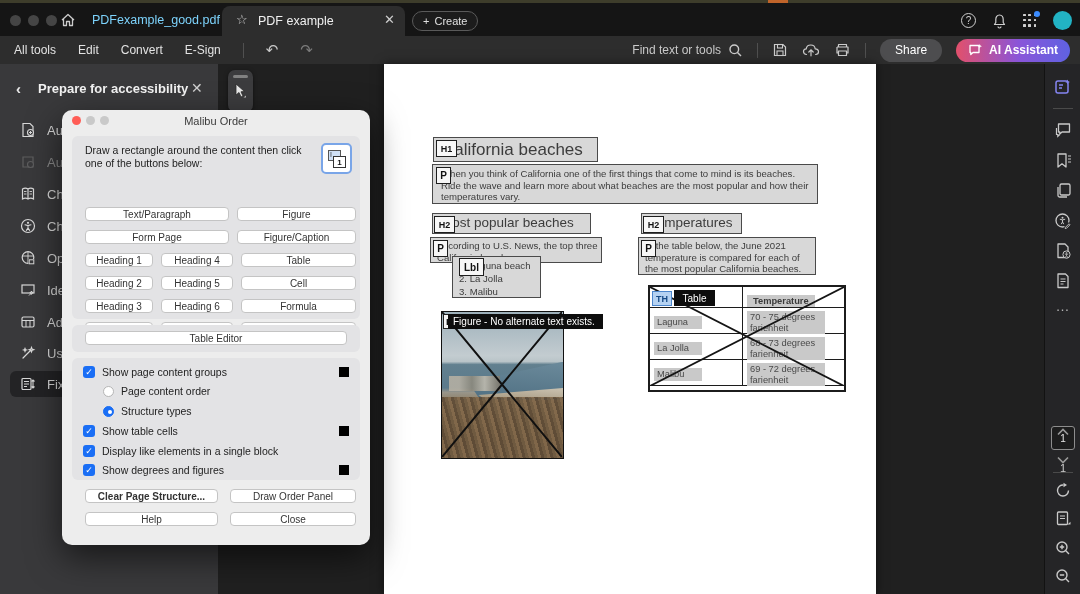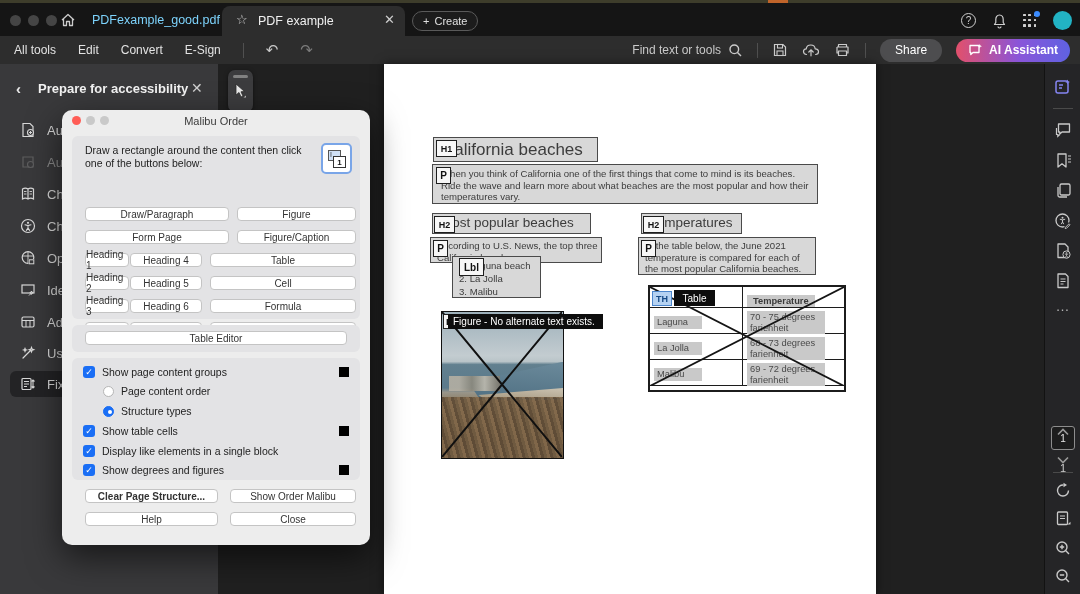--- a/index.html
+++ b/index.html
@@ -113,21 +113,21 @@
   .dlg-light { width:9px; height:9px; border-radius:50%; }
   .dlg-title { position:absolute; left:0; top:5px; width:100%; text-align:center; font-size:11px; color:#3a3a3a; }
   .dlg-panel { position:absolute; left:10px; width:288px; background:#e3e3e5; border-radius:6px; }
   .p-main { top:26px; height:183px; }
   .instr { position:absolute; left:13px; top:8px; width:235px; font-size:10.5px; line-height:13px; color:#222; }
   .struct-ico { position:absolute; right:8px; top:7px; width:31px; height:31px; background:#fff; border:2px solid #79a5e8; border-radius:5px; }
   .struct-ico .sq1 { position:absolute; left:5px; top:5px; width:13px; height:11px; border:1.4px solid #555; background:#cfe0f5; font-size:7px; color:#333; padding-left:1px; }
   .struct-ico .sq2 { position:absolute; left:10px; top:11px; width:13px; height:12px; border:1.4px solid #333; background:#fff; font-size:8px; font-weight:bold; color:#111; display:flex; align-items:center; justify-content:center; }
   .btnrow { position:absolute; left:13px; width:271px; height:14px; display:flex; }
   .wbtn { background:#ffffff; border:1px solid #c4c4c4; border-radius:4px; font-size:10px; color:#333; height:14px; display:flex; align-items:center; justify-content:center; font-family:"Liberation Sans",sans-serif; }
-  .w-b1 { width:44px; margin-right:1px; }
+  .w-b1 { width:68px; margin-right:8px; }
   .w-b2 { width:72px; margin-right:8px; }
   .w-b3 { flex:1; }
   .w-wide { width:144px; margin-right:8px; }
   .p-te { top:215px; height:27px; }
   .te-btn { position:absolute; left:13px; top:6px; width:262px; }
   .p-opt { top:248px; height:122px; }
   .optrow { position:absolute; left:11px; width:266px; height:14px; display:flex; align-items:center; gap:7px; font-size:10.5px; color:#222; }
   .cbx { width:12px; height:12px; border-radius:3px; background:#1a6ef5; color:#fff; font-size:9px; line-height:12px; text-align:center; flex:0 0 12px; }
   .radio { width:11px; height:11px; border-radius:50%; background:#fff; border:1px solid #b5b5b5; flex:0 0 11px; }
   .radio.on { background:#1a6ef5; border:1px solid #1a6ef5; position:relative; }
@@ -495,21 +495,21 @@
     </div>
     <div class="dlg-title">Malibu Order</div>
 
     <div class="dlg-panel p-main">
       <div class="instr">Draw a rectangle around the content then click one of the buttons below:</div>
       <div class="struct-ico">
         <span class="sq1">I</span>
         <span class="sq2">1</span>
       </div>
       <div class="btnrow" style="top:71px;">
-        <span class="wbtn w-wide">Draw/Paragraph</span>
+        <span class="wbtn w-wide">Text/Paragraph</span>
         <span class="wbtn w-b3">Figure</span>
       </div>
       <div class="btnrow" style="top:94px;">
         <span class="wbtn w-wide">Form Page</span>
         <span class="wbtn w-b3">Figure/Caption</span>
       </div>
       <div class="btnrow" style="top:117px;">
         <span class="wbtn w-b1">Heading 1</span>
         <span class="wbtn w-b2">Heading 4</span>
         <span class="wbtn w-b3">Table</span>
@@ -559,18 +559,18 @@
         <span>Display like elements in a single block</span>
       </div>
       <div class="optrow" style="top:105px;">
         <span class="cbx">✓</span>
         <span>Show degrees and figures</span>
         <span class="swatch"></span>
       </div>
     </div>
 
     <span class="wbtn ftr-btn f-left" style="top:379px;font-weight:bold;">Clear Page Structure...</span>
-    <span class="wbtn ftr-btn f-right" style="top:379px;">Show Order Malibu</span>
+    <span class="wbtn ftr-btn f-right" style="top:379px;">Draw Order Panel</span>
     <span class="wbtn ftr-btn f-left" style="top:402px;">Help</span>
     <span class="wbtn ftr-btn f-right" style="top:402px;">Close</span>
   </div>
 
 </div>
 
 </body></html>

